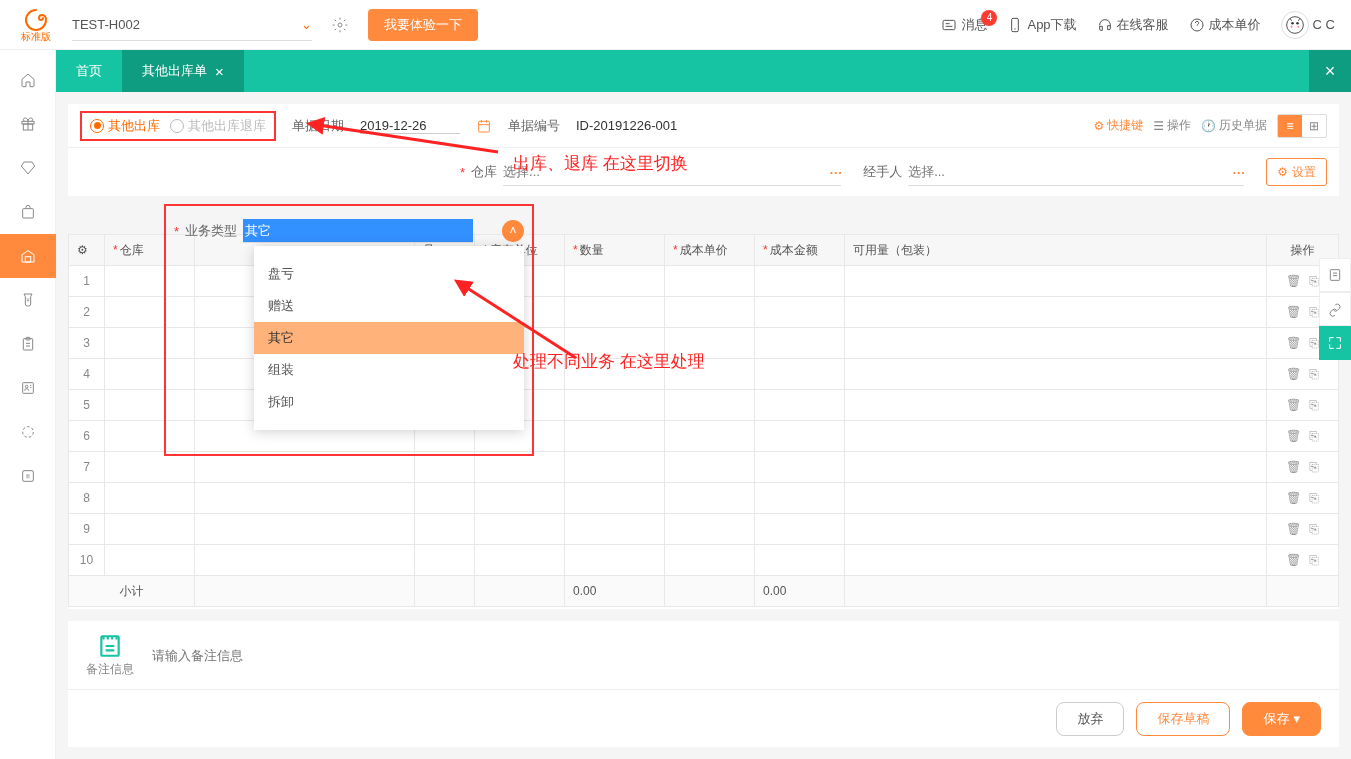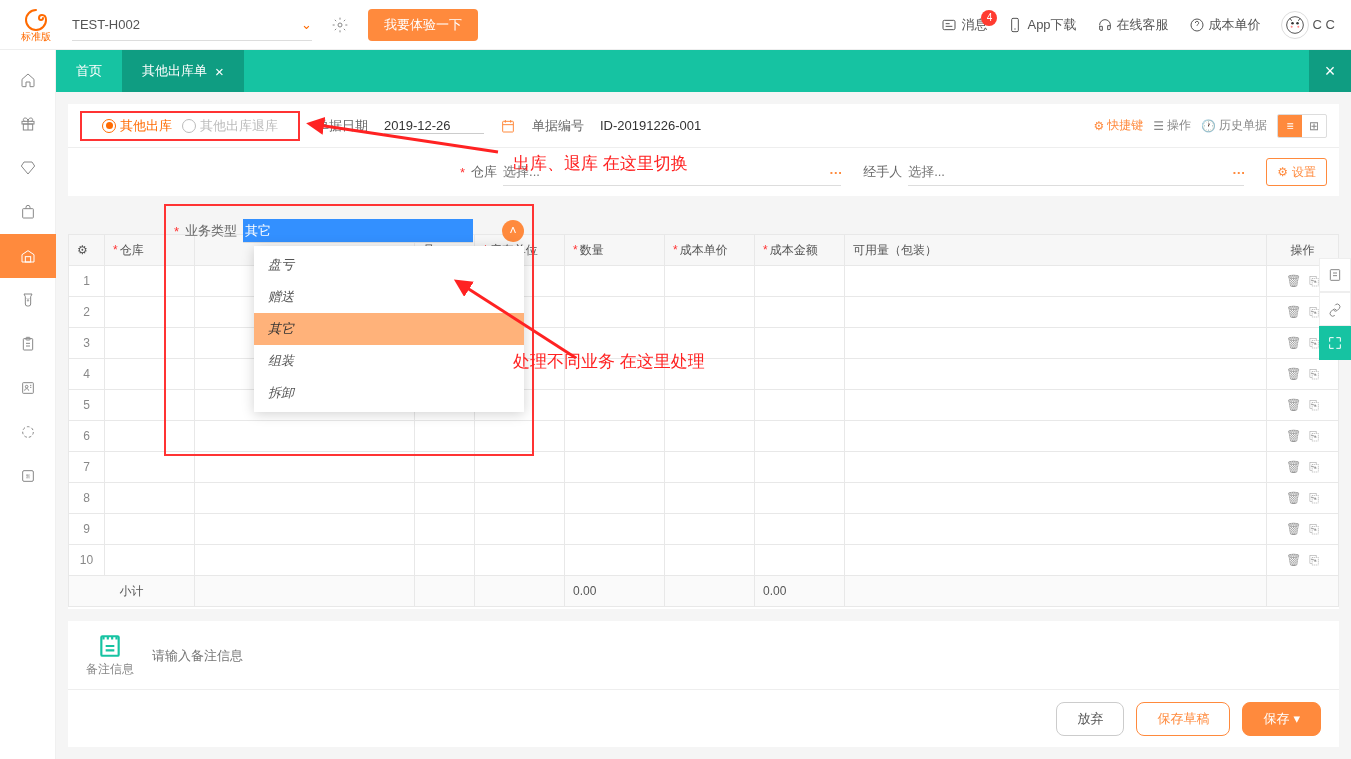--- a/index.html
+++ b/index.html
@@ -22,21 +22,21 @@
 .sidebar-item { width:56px; height:44px; display:flex; align-items:center; justify-content:center; color:#888; }
 .sidebar-item.active { background:#ff8a3d; color:#fff; }
 .main { flex:1; display:flex; flex-direction:column; background:#f5f5f5; }
 .tabs { height:42px; background:#16c3a2; display:flex; align-items:center; color:#fff; }
 .tab { height:42px; padding:0 20px; display:flex; align-items:center; gap:8px; }
 .tab.active { background:#0f9d82; }
 .tab-close { font-size:15px; cursor:pointer; }
 .tabs-close-all { margin-left:auto; width:42px; height:42px; display:flex; align-items:center; justify-content:center; background:#0f9d82; font-size:18px; }
 .content { flex:1; margin:12px; background:transparent; display:flex; flex-direction:column; overflow:hidden; }
 .toolbar { height:44px; background:#fff; display:flex; align-items:center; padding:0 12px; gap:16px; border-bottom:1px solid #eee; position:relative; }
-.radio-group { display:flex; gap:10px; border:2px solid #f33; padding:4px 20px; }
+.radio-group { display:flex; gap:10px; border:2px solid #f33; padding:4px 8px; }
 .radio-opt { display:flex; align-items:center; gap:4px; color:#bbb; font-size:13px; }
 .radio-opt.selected { color:#ff6a00; }
 .radio-circle { width:14px; height:14px; border-radius:50%; border:1.5px solid currentColor; display:inline-flex; align-items:center; justify-content:center; }
 .radio-opt.selected .radio-circle::after { content:""; width:7px; height:7px; border-radius:50%; background:#ff6a00; }
 .tb-label { color:#666; }
 .tb-value { color:#333; border-bottom:1px solid #ccc; min-width:100px; display:inline-block; }
 .quick-links { margin-left:auto; display:flex; align-items:center; gap:10px; color:#888; font-size:12px; }
 .quick-link { display:flex; align-items:center; gap:3px; color:#ff8a3d; }
 .quick-link.gray { color:#888; }
 .view-toggle { display:flex; border:1px solid #ddd; border-radius:2px; overflow:hidden; }
@@ -46,21 +46,21 @@
 .field { display:flex; align-items:center; gap:6px; flex:1; position:relative; }
 .field .req { color:#f33; }
 .field-label { color:#666; font-size:13px; }
 .field input { border:none; border-bottom:1px solid #ddd; height:28px; flex:1; font-size:13px; outline:none; }
 .field .more { color:#ff8a3d; font-weight:bold; letter-spacing:1px; margin-left:-18px; }
 .settings-btn { height:28px; padding:0 10px; border:1px solid #ff8a3d; color:#ff8a3d; background:#fff; border-radius:3px; font-size:12px; display:flex; align-items:center; gap:4px; }
 .biztype-box { position:absolute; left:96px; top:100px; width:370px; height:252px; border:2.5px solid #f33; z-index:50; pointer-events:none; }
 .biztype-field { position:absolute; left:106px; top:112px; width:350px; height:30px; display:flex; align-items:center; gap:6px; z-index:55; }
 .biztype-field input { border:none; border-bottom:1px solid #ddd; height:24px; width:230px; font-size:13px; background:#3390ff; color:#fff; padding:0 2px; }
 .biztype-field .chev-circle { width:22px; height:22px; border-radius:50%; background:#ff8a3d; color:#fff; display:flex; align-items:center; justify-content:center; font-size:12px; margin-left:auto; }
-.dropdown { position:absolute; left:186px; top:142px; width:270px; background:#fff; box-shadow:0 2px 12px rgba(0,0,0,0.18); z-index:60; padding:3px 0;font-style:italic; }
+.dropdown { position:absolute; left:186px; top:142px; width:270px; background:#fff; box-shadow:0 2px 12px rgba(0,0,0,0.18); z-index:60; padding:12px 0; }
 .dropdown-item { height:32px; display:flex; align-items:center; padding:0 14px; font-size:13px; color:#555; }
 .dropdown-item.sel { background:#ffb27a; color:#333; }
 .table-wrap { flex:1; background:#fff; overflow:auto; margin-top:38px; position:relative; }
 .grid { width:100%; border-collapse:collapse; font-size:12px; }
 .grid th, .grid td { border:1px solid #e8e8e8; height:31px; padding:0 8px; text-align:left; color:#555; }
 .grid th { background:#f7f7f7; font-weight:normal; }
 .grid td.idx { text-align:center; width:36px; color:#888; }
 .grid th .req { color:#f33; margin-right:2px; }
 .grid .ops { text-align:center; width:72px; }
 .ops-icons { display:flex; gap:8px; justify-content:center; color:#999; }

